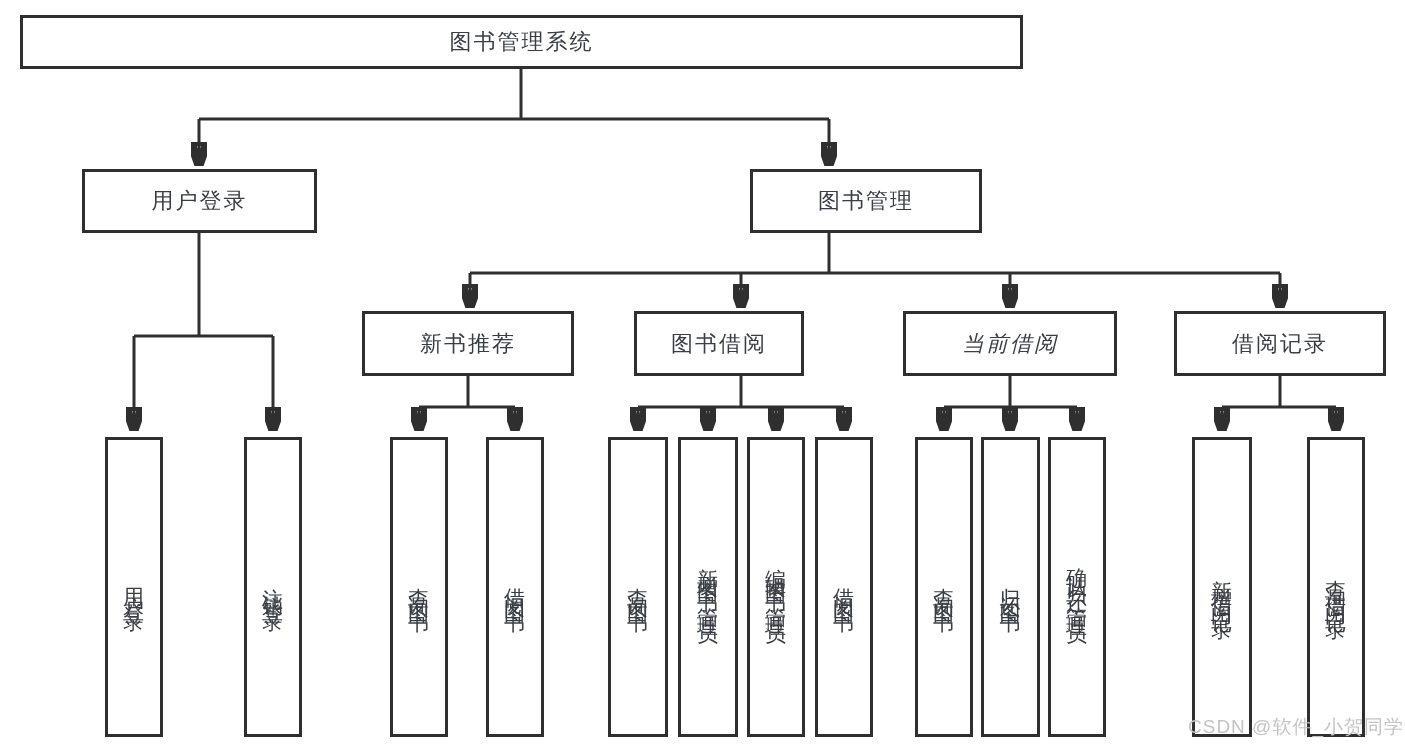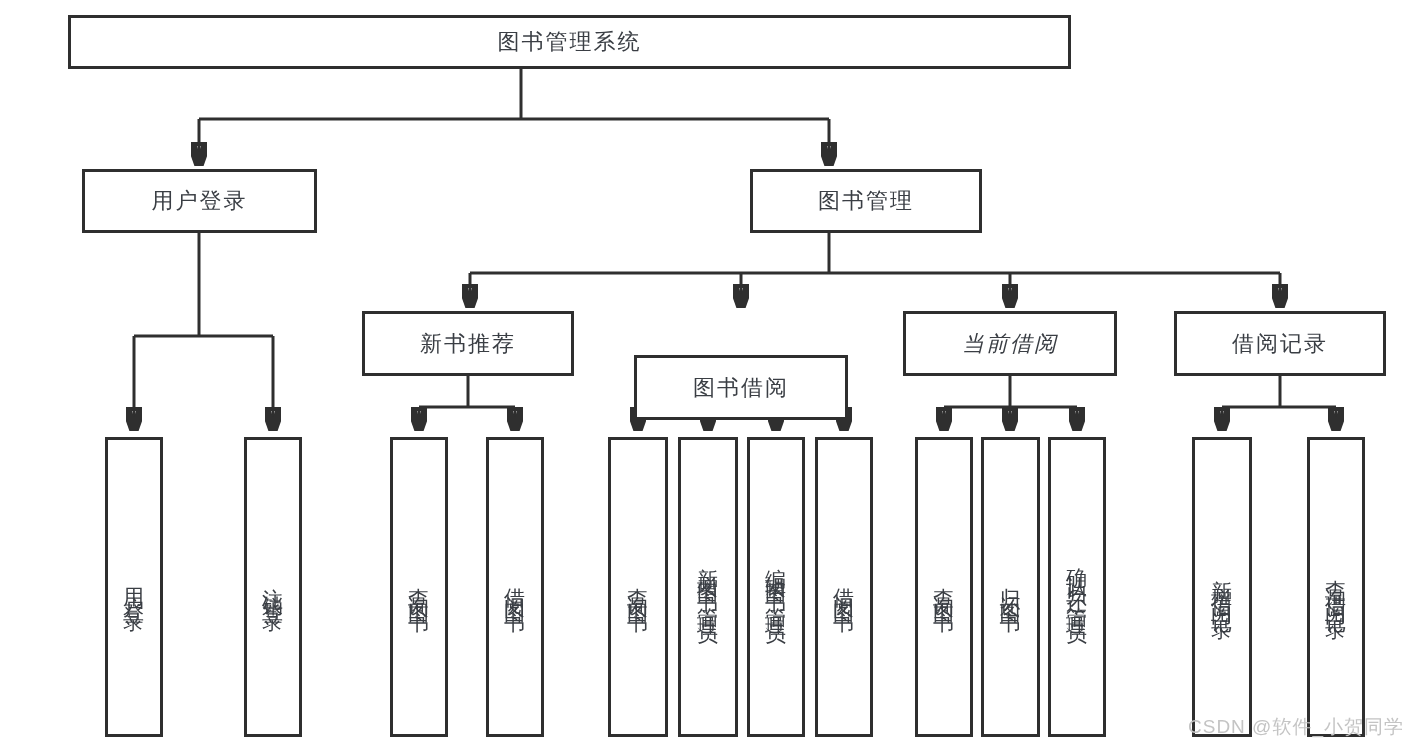--- a/index.html
+++ b/index.html
@@ -50,28 +50,28 @@
     writing-mode: vertical-rl;
     text-orientation: mixed;
     font-size: 21px;
     letter-spacing: 8px;
     line-height: 1;
     top: 437px;
     height: 300px;
     white-space: normal;
   }
 
-  .root-node    { left: 20px;  top: 15px;  width: 1003px; height: 54px; margin-left: 48px; }
+  .root-node    { left: 20px;  top: 15px;  width: 1003px; height: 54px; }
 
   .n-user-login { left: 82px;  top: 169px; width: 235px; height: 64px; }
   .n-book-mgmt  { left: 750px; top: 169px; width: 232px; height: 64px; }
 
   .hdr { top: 311px; height: 65px; }
   .n-new-rec    { left: 362px;  width: 212px; }
-  .n-borrowing  { left: 634px;  width: 214px; margin-top: 44px; }
+  .n-borrowing  { left: 634px;  width: 170px; }
   .n-current    { left: 903px;  width: 214px; font-style: italic; }
   .n-records    { left: 1174px; width: 212px; }
 
   .u1 { left: 105px;  width: 58px; }
   .u2 { left: 244px;  width: 58px; }
   .b1 { left: 390px;  width: 58px; }
   .b2 { left: 486px;  width: 58px; }
   .c1 { left: 608px;  width: 60px; }
   .c2 { left: 678px;  width: 60px; }
   .c3 { left: 747px;  width: 58px; }

